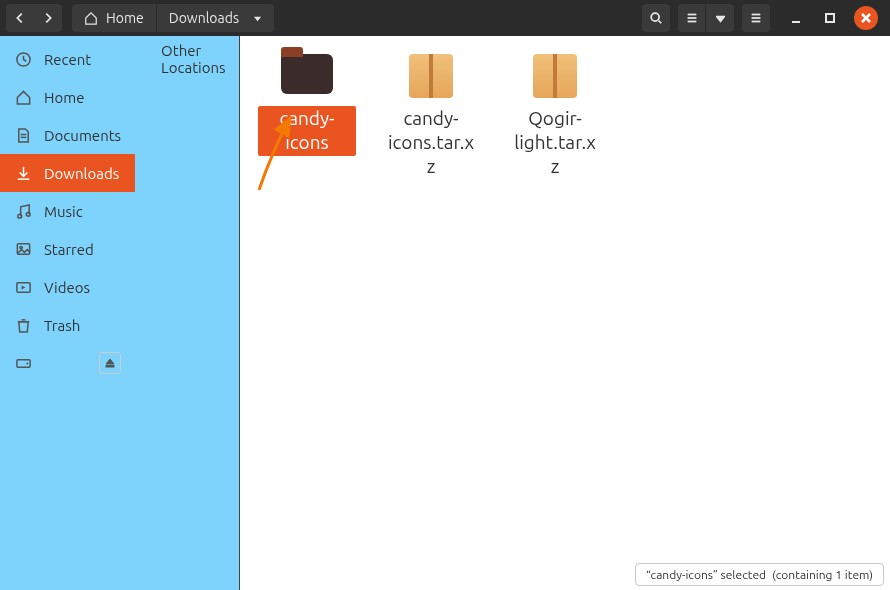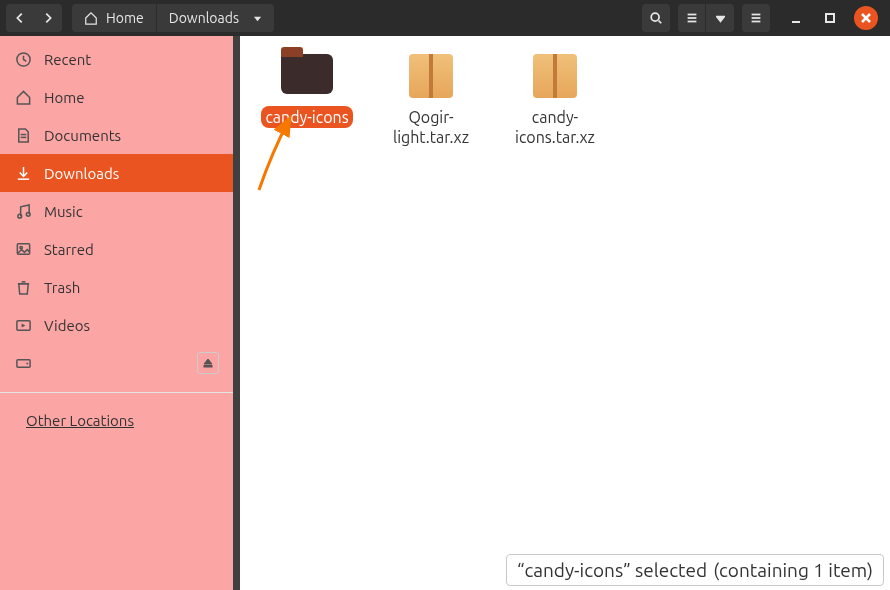--- a/index.html
+++ b/index.html
@@ -24,50 +24,50 @@
   .win-ctrl { display:flex; gap:14px; margin-left:12px; margin-right:6px; align-items:center; }
   .win-btn { width:20px; height:20px; display:flex; align-items:center; justify-content:center; cursor:pointer; color:#e6e6e6; }
   .win-btn svg { width:14px; height:14px; stroke:#e6e6e6; stroke-width:2; fill:none; }
   .win-close { width:24px; height:24px; border-radius:50%; background:#e95420; display:flex; align-items:center; justify-content:center; cursor:pointer; }
   .win-close svg { width:10px; height:10px; stroke:#fff; stroke-width:2.5; fill:none; }
 
   
   .main { display:flex; height:calc(590px - 36px); }
 
   
-  .sidebar { width:240px; background:#fca5a5; border-right:7px solid #404040; display:flex; flex-direction:column; font-size:15px; color:#333; }
+  .sidebar { width:240px; background:#7dd3fc; border-right:1px solid #404040; display:flex; flex-direction:row; font-size:15px; color:#333; }
   .sb-section { padding-top:4px; }
   .sb-item { display:flex; align-items:center; gap:12px; height:38px; padding:0 14px; cursor:pointer; }
   .sb-item.active { background:#e95420; color:#fff; }
   .sb-item .ic { width:18px; height:18px; display:flex; align-items:center; justify-content:center; }
   .sb-item .ic svg { width:17px; height:17px; stroke:#555; stroke-width:1.6; fill:none; }
   .sb-item.active .ic svg { stroke:#fff; }
   .sb-item .eject { margin-left:auto; width:22px; height:22px; border:1px solid #ccc; border-radius:3px; display:flex; align-items:center; justify-content:center; }
   .sb-item .eject svg { width:10px; height:10px; stroke:#555; fill:#555; }
   .sb-sep { height:1px; background:#e5e5e5; margin:10px 0 4px; }
-  .sb-other { display:flex; align-items:center; gap:12px; height:46px; padding:0 14px; cursor:pointer; color:#333;text-decoration:underline; }
+  .sb-other { display:flex; align-items:center; gap:12px; height:46px; padding:0 14px; cursor:pointer; color:#333; }
 
   
   .filepane { flex:1; position:relative; background:#fff; }
   .icon-grid { display:flex; gap:26px; padding:18px 18px; align-items:flex-start; }
   .file { width:98px; display:flex; flex-direction:column; align-items:center; cursor:pointer; }
   .thumb { width:64px; height:44px; }
   .folder-thumb { width:52px; height:40px; background:#3c2b2b; border-radius:2px 6px 6px 6px; position:relative; }
   .folder-thumb:before { content:""; position:absolute; top:-7px; left:0; width:22px; height:10px; background:#8b3f24; border-radius:3px 3px 0 0; }
   .pkg-thumb { width:44px; height:44px; background:linear-gradient(180deg,#f0c07a 0%,#e6a65a 100%); border-radius:4px; position:relative; overflow:hidden; }
   .pkg-thumb:before { content:""; position:absolute; top:0; bottom:0; left:50%; width:4px; background:#c27a3a; transform:translateX(-50%); }
-  .file .label { margin-top:8px; font-size:16px; color:#333; text-align:center; line-height:1.25; word-break:break-word; padding:1px 4px; border-radius:8px; }
+  .file .label { margin-top:8px; font-size:19px; color:#333; text-align:center; line-height:1.25; word-break:break-word; padding:1px 4px; border-radius:2px; }
   .file.selected .label { background:#e95420; color:#fff; }
 
   
   .arrow { position:absolute; left:254px; top:112px; pointer-events:none; }
   .arrow svg { width:60px; height:80px; overflow:visible; }
 
   
-  .statusbar { position:absolute; right:6px; bottom:4px; border:1px solid #c9c9c9; background:#fff; border-radius:4px; font-size:19px; color:#333; padding:4px 10px; display:flex; gap:6px; }
+  .statusbar { position:absolute; right:6px; bottom:4px; border:1px solid #c9c9c9; background:#fff; border-radius:4px; font-size:12px; color:#333; padding:4px 10px; display:flex; gap:6px; }
 </style>
 </head>
 <body>
 
 <div class="headerbar">
   <div class="nav-group">
     <div class="hb-btn">
       <svg viewBox="0 0 16 16">
           <polyline points="10,3 5,8 10,13"></polyline>
         </svg>
@@ -212,36 +212,36 @@
               <circle cx="6.5" cy="7" r="1.3"></circle>
               <path d="M3 13 L7 9 L10 12 L13 9 L15.5 12"></path>
             </svg>
           </span>
         <span>Starred</span>
       </div>
 
       <div class="sb-item">
         <span class="ic">
             <svg viewBox="0 0 18 18">
+              <rect x="2" y="4" width="14" height="10" rx="1"></rect>
+              <polygon points="7,7 7,11 11,9" fill="#555" stroke="none"></polygon>
+            </svg>
+          </span>
+        <span>Videos</span>
+      </div>
+
+      <div class="sb-item">
+        <span class="ic">
+            <svg viewBox="0 0 18 18">
               <path d="M4 5 H14 L13 16 H5 Z"></path>
               <line x1="3" y1="5" x2="15" y2="5"></line>
               <line x1="7" y1="3" x2="11" y2="3"></line>
             </svg>
           </span>
         <span>Trash</span>
-      </div>
-
-      <div class="sb-item">
-        <span class="ic">
-            <svg viewBox="0 0 18 18">
-              <rect x="2" y="4" width="14" height="10" rx="1"></rect>
-              <polygon points="7,7 7,11 11,9" fill="#555" stroke="none"></polygon>
-            </svg>
-          </span>
-        <span>Videos</span>
       </div>
 
       <div class="sb-item">
         <span class="ic">
             <svg viewBox="0 0 18 18">
               <rect x="2" y="5" width="14" height="8" rx="1"></rect>
               <circle cx="13" cy="9" r="1" fill="#555" stroke="none"></circle>
             </svg>
           </span>
         <span class="eject">
@@ -271,28 +271,28 @@
         <div class="thumb" style="display:flex;justify-content:center;">
             <div class="folder-thumb"></div>
           </div>
         <div class="label">candy-icons</div>
       </div>
 
       <div class="file">
         <div class="thumb" style="display:flex;justify-content:center;">
             <div class="pkg-thumb"></div>
           </div>
-        <div class="label">Qogir-light.tar.xz</div>
+        <div class="label">candy-icons.tar.xz</div>
       </div>
 
       <div class="file">
         <div class="thumb" style="display:flex;justify-content:center;">
             <div class="pkg-thumb"></div>
           </div>
-        <div class="label">candy-icons.tar.xz</div>
+        <div class="label">Qogir-light.tar.xz</div>
       </div>
 
     </div>
 
     <div class="statusbar">
       <span>“candy-icons” selected</span>
       <span>(containing 1 item)</span>
     </div>
   </div>
 </div>

